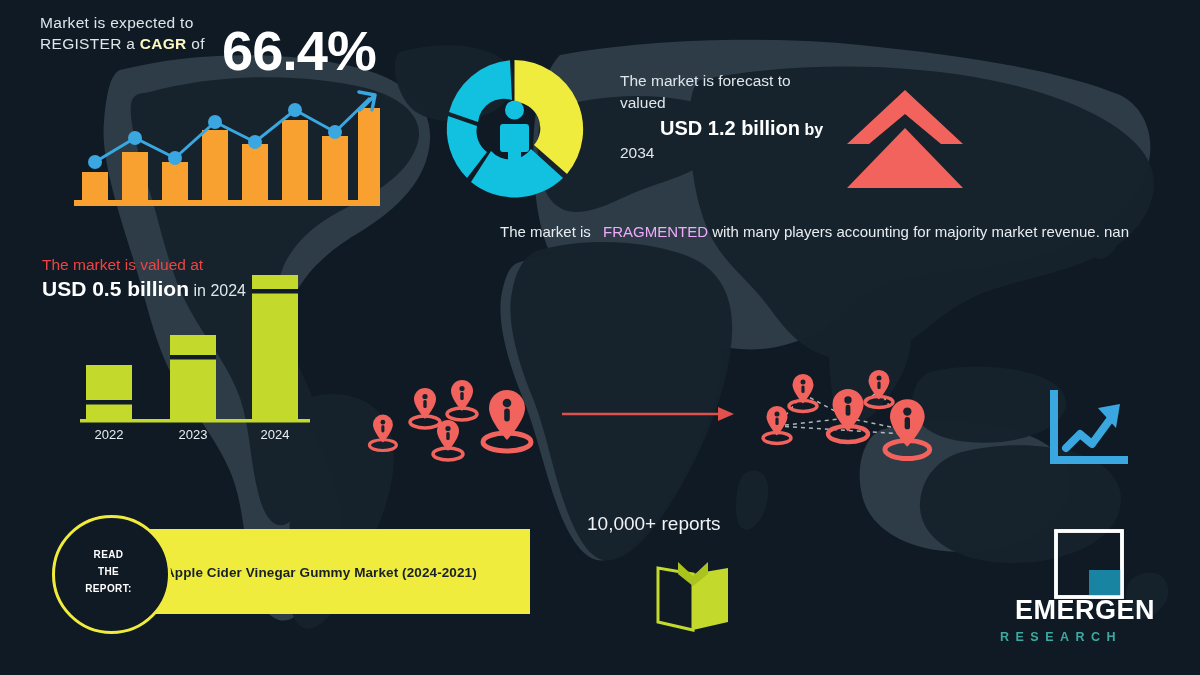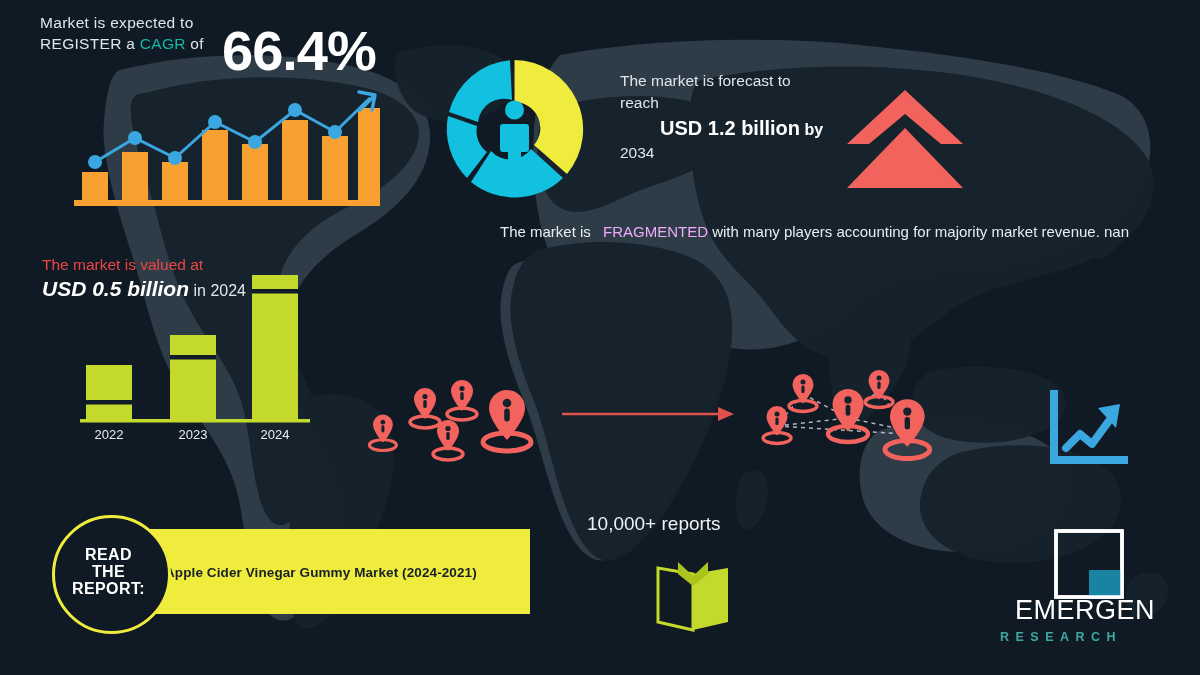--- a/index.html
+++ b/index.html
@@ -8,38 +8,38 @@
 
   
   #mapLayer{position:absolute;inset:0;}
   #mapLayer svg{width:100%;height:100%;display:block;}
 
   
   .t{position:absolute;color:#eef2f5;white-space:pre;}
 
   
   #cagrText{left:40px;top:12px;font-size:15.5px;line-height:21px;letter-spacing:.3px;color:#dfe6eb;}
-  #cagrText b{color:#14b8a6;font-weight:400;}
+  #cagrText b{color:#fef9c3;font-weight:700;}
   #cagrValue{left:222px;top:18px;font-size:56px;font-weight:700;color:#fff;letter-spacing:-1px;}
 
   
   #fcL1{left:620px;top:70px;font-size:15.5px;line-height:22px;color:#dfe6eb;width:250px;}
   #fcL2{left:620px;top:117px;font-size:20px;color:#fff;}
   #fcL2 .b{font-weight:700;margin-left:40px;}
   #fcL2 .s{font-weight:700;font-size:16px;}
   #fcYear{left:620px;top:144px;font-size:15.5px;color:#dfe6eb;}
 
   
   #fragText{left:500px;top:220px;width:640px;font-size:15px;line-height:24px;color:#e8edf1;}
   #fragText .hl{color:#f0abfc;font-weight:400;margin-left:8px;}
 
   
   #valL1{left:42px;top:256px;font-size:15.5px;color:#ef4444;}
   #valL2{left:42px;top:277px;font-size:21px;color:#fff;}
-  #valL2 .b{font-weight:700;font-style:italic;}
+  #valL2 .b{font-weight:700;}
   #valL2 .s{font-weight:400;font-size:16px;color:#dfe6eb;}
 
   
   #repText{left:587px;top:510px;font-size:19px;line-height:27px;color:#eef2f5;}
 
   
   #cagrChart{position:absolute;left:70px;top:80px;width:310px;height:130px;}
 
   
   #donut{position:absolute;left:437px;top:52px;width:155px;height:155px;}
@@ -58,27 +58,27 @@
   
   #growthIcon{position:absolute;left:1048px;top:390px;width:80px;height:78px;}
 
   
   #reportBar{position:absolute;left:105px;top:529px;width:425px;height:85px;background:#f0ec3d;}
   #reportBarLabel{position:absolute;left:165px;top:565px;font-size:13.5px;font-weight:700;color:#17202a;letter-spacing:.1px;}
   #reportCircle{position:absolute;left:52px;top:515px;width:113px;height:113px;border-radius:50%;
       border:3px solid #f0ec3d;background:#0f1a24;}
   #reportCircleText{position:absolute;left:52px;top:515px;width:113px;height:113px;
       display:flex;flex-direction:column;align-items:center;justify-content:center;
-      font-size:16px;font-weight:700;line-height:17px;color:#ffffff;letter-spacing:.4px;text-align:center;}
+      font-size:10px;font-weight:700;line-height:17px;color:#ffffff;letter-spacing:.4px;text-align:center;}
 
   
   #book{position:absolute;left:650px;top:560px;width:86px;height:72px;}
   #logoMark{position:absolute;left:1053px;top:528px;width:72px;height:72px;}
   #logoName{position:absolute;left:1000px;top:595px;width:170px;text-align:center;
-      font-size:27px;font-weight:400;color:#ffffff;letter-spacing:.5px;}
+      font-size:27px;font-weight:700;color:#ffffff;letter-spacing:.5px;}
   #logoSub{position:absolute;left:1000px;top:630px;width:170px;text-align:left;
       font-size:12.5px;font-weight:700;color:#3fa8a0;letter-spacing:6.5px;}
 </style>
 </head>
 <body>
 
 <div id="stage">
 
   <div id="mapLayer">
     <svg viewBox="0 0 1200 675" preserveAspectRatio="none" aria-hidden="true">
@@ -206,21 +206,21 @@
 
       <path d="M12,60 A69.5,69.5 0 0,1 73,8.2 L75,48 A26,26 0 0,0 41,70 Z" fill="#12c0e0"></path>
 
       <g fill="#12c0e0">
         <circle cx="77.5" cy="58" r="9.5"></circle>
         <path d="M66,72 h23 a3,3 0 0,1 3,3 v22 a3,3 0 0,1 -3,3 h-5 v16 h-13 v-16 h-5 a3,3 0 0,1 -3,-3 v-22 a3,3 0 0,1 3,-3 Z"></path>
       </g>
     </svg>
   </div>
 
-  <div class="t" id="fcL1"><span>The market is forecast to</span><br><span>reach</span></div>
+  <div class="t" id="fcL1"><span>The market is forecast to</span><br><span>valued</span></div>
   <div class="t" id="fcL2"><span class="b">USD 1.2 billion</span><span class="s"> by</span></div>
   <div class="t" id="fcYear">2034</div>
 
   <div id="chevrons">
     <svg viewBox="0 0 120 105" aria-hidden="true">
       <path d="M60,2 L118,56 L96,56 L60,26 L24,56 L2,56 Z" fill="#f2635d"></path>
       <path d="M60,40 L118,100 L2,100 Z" fill="#f2635d"></path>
     </svg>
   </div>
 

